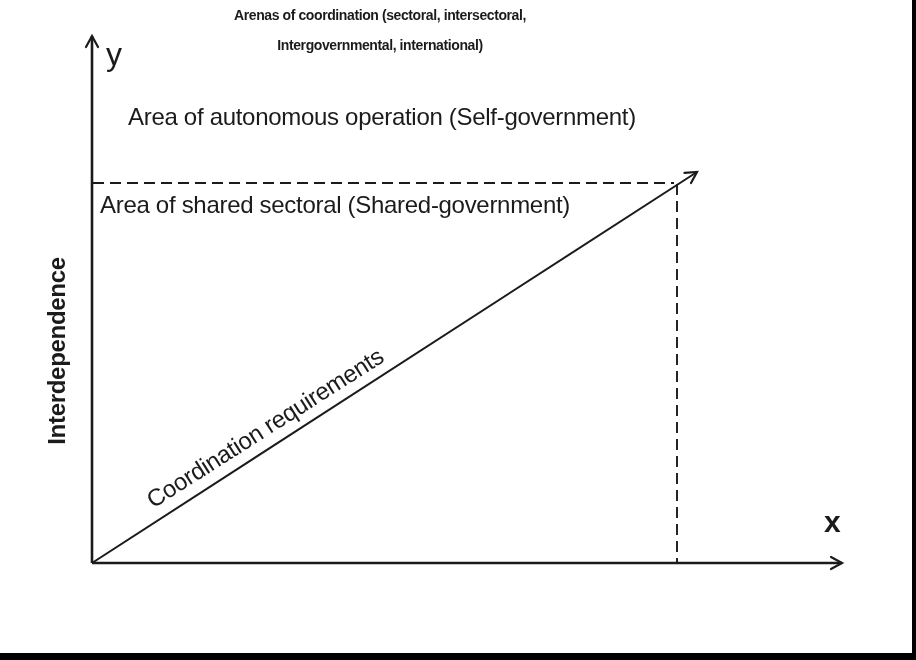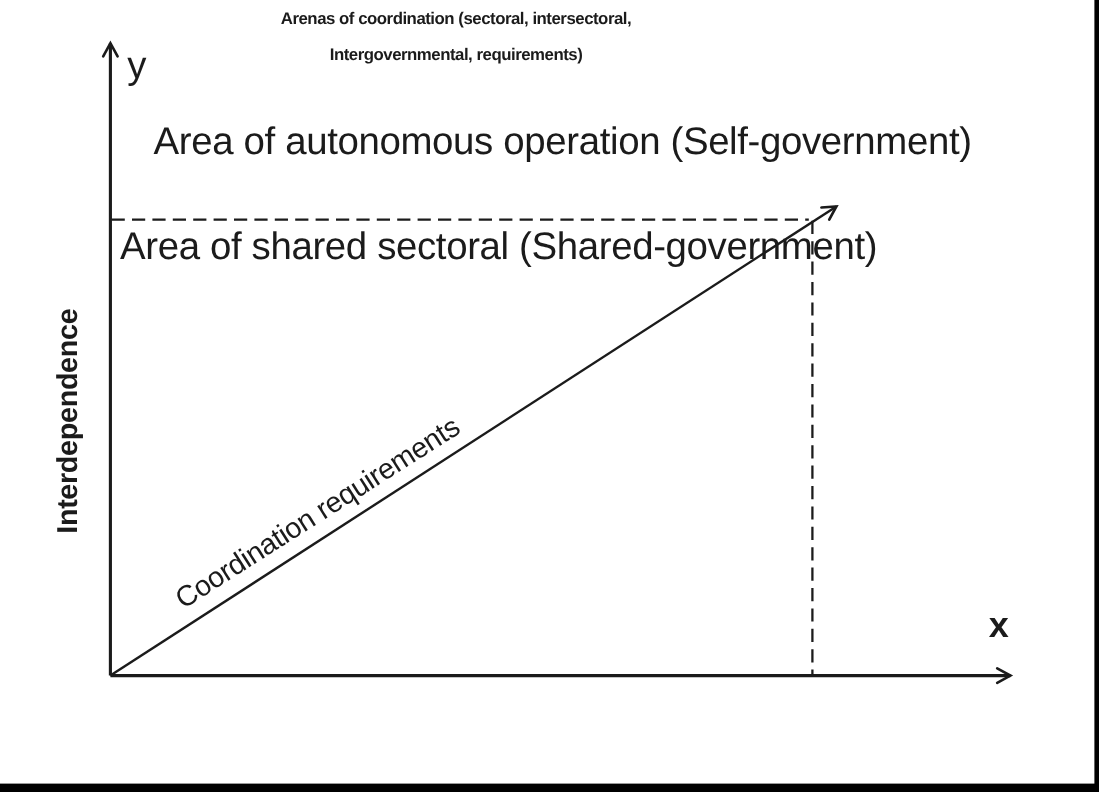--- a/index.html
+++ b/index.html
@@ -8,21 +8,21 @@
     width: 916px;
     height: 660px;
     background: #ffffff;
     overflow: hidden;
     font-family: "Liberation Sans", sans-serif;
     color: #1b1b1b;
   }
   .diagram-svg { position: absolute; left: 0; top: 0; }
   .label { position: absolute; white-space: nowrap; color: #1b1b1b; }
   .region-label {
-    font-size: 32px;
+    font-size: 24px;
     letter-spacing: -0.3px;
     line-height: 24px;
   }
   .upper-region { left: 128px; top: 105px; }
   .lower-region { left: 100px; top: 193px; }
   .axis-symbol-y { left: 106px; top: 36px; font-size: 32px; line-height: 36px; }
   .axis-symbol-x { left: 824px; top: 504px; font-size: 30px; line-height: 36px; font-weight: 600; }
   .y-axis-title {
     left: -63px; top: 336px;
     width: 240px; height: 30px;
@@ -89,19 +89,19 @@
   <div class="label region-label upper-region">Area of autonomous operation (Self-government)</div>
 
   <div class="label region-label lower-region">Area of shared sectoral (Shared-government)</div>
 
   <div class="label diagonal-label">Coordination requirements</div>
 
   <div class="label y-axis-title">Interdependence</div>
 
   <div class="x-axis-title">
     <div>Arenas of coordination (sectoral, intersectoral,</div>
-    <div>Intergovernmental, requirements)</div>
+    <div>Intergovernmental, international)</div>
   </div>
 
   <div class="frame-bottom"></div>
   <div class="frame-right"></div>
 
 </div>
 
 </body></html>

